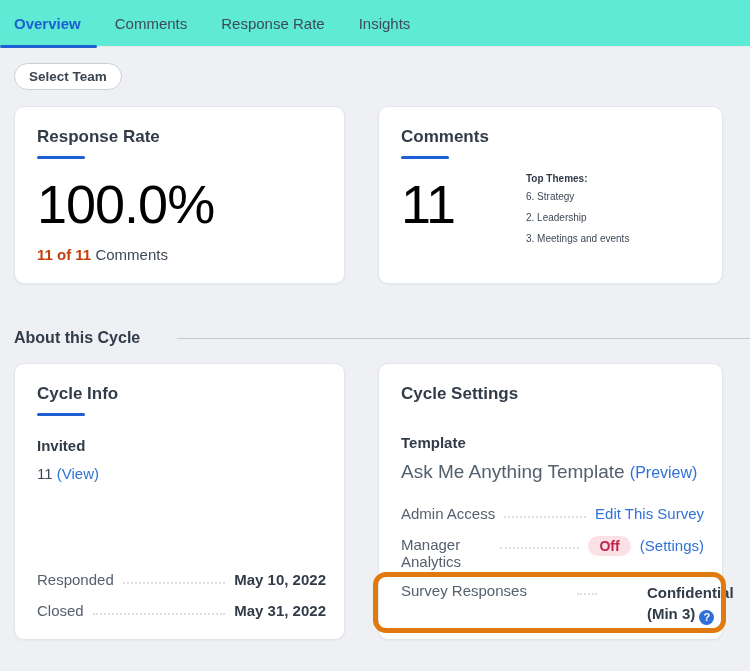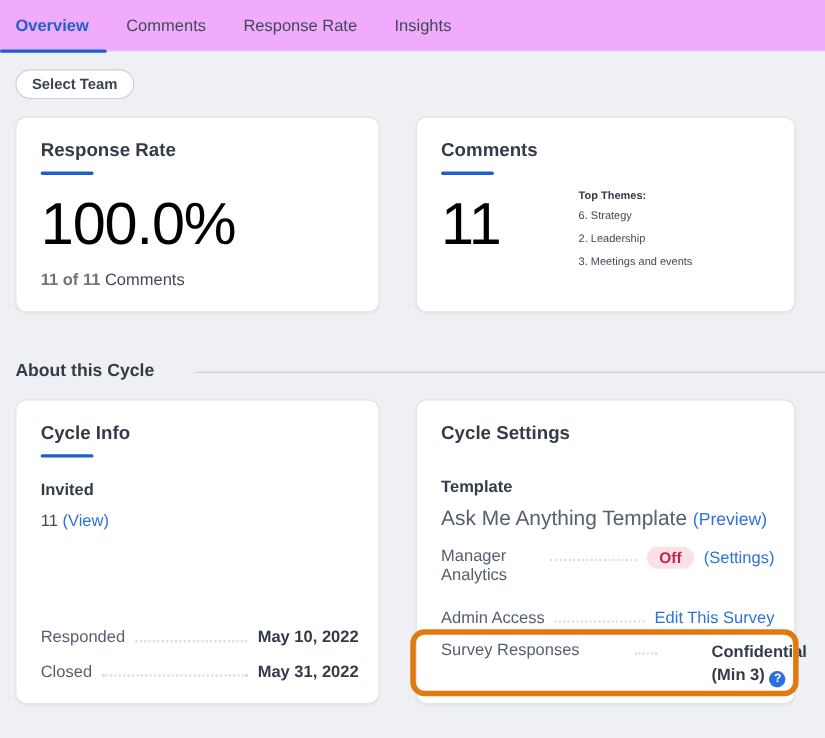--- a/index.html
+++ b/index.html
@@ -8,21 +8,21 @@
     font-family: "Liberation Sans", sans-serif;
     background: #eef0f4;
     color: #323c49;
     overflow: hidden;
   }
 
   
   .tabbar {
     position: relative;
     height: 47px;
-    background: #f0abfc;
+    background: #5eead4;
     border-bottom: 1px solid #e7e9ed;
     display: flex;
     align-items: center;
     padding-left: 14px;
     gap: 34px;
   }
   .tab {
     font-size: 15px;
     color: #3f4a57;
     cursor: pointer;
@@ -85,21 +85,21 @@
 
   .big-number {
     font-size: 54px;
     font-weight: 100;
     color: #000000;
     letter-spacing: -1px;
     margin-top: 16px;
     line-height: 1.1;
   }
   .responded { margin-top: 12px; font-size: 15px; color: #3f4957; }
-  .responded b { color: #737373; }
+  .responded b { color: #c2410c; }
 
   .comments-body { display: flex; }
   .themes { margin-left: auto; width: 178px; font-size: 10px; color: #3f4957; margin-top: 14px; }
   .themes-title { font-weight: bold; color: #323c49; margin-bottom: 2px; }
   .theme-item { line-height: 21px; }
 
   
   .section-header {
     display: flex;
     align-items: center;
@@ -250,33 +250,33 @@
 
     <div class="card c2">
       <div class="card-title">Cycle Settings</div>
       <div class="title-underline"></div>
       <div class="field-label">Template</div>
       <div class="template-line">
         <span>Ask Me Anything Template</span>
         <a class="link">(Preview)</a>
       </div>
 
+      <div class="srow" style="margin-top:22px;">
+        <span class="srow-label">Admin Access</span>
+        <span class="leader"></span>
+        <span class="srow-value links"><a class="link">Edit This Survey</a></span>
+      </div>
+
       <div class="srow">
         <span class="srow-label wrap">Manager Analytics</span>
         <span class="leader"></span>
         <span class="srow-value links">
           <span class="off-pill">Off</span>
           <a class="link">(Settings)</a>
         </span>
-      </div>
-
-      <div class="srow" style="margin-top:22px;">
-        <span class="srow-label">Admin Access</span>
-        <span class="leader"></span>
-        <span class="srow-value links"><a class="link">Edit This Survey</a></span>
       </div>
 
       <div class="srow highlight-row">
         <span class="srow-label">Survey Responses</span>
         <span class="leader"></span>
         <span class="srow-value conf-block">
           <span>Confidential</span><br>
           <span>(Min 3)</span>
           <span class="help-icon">?</span>
         </span>

